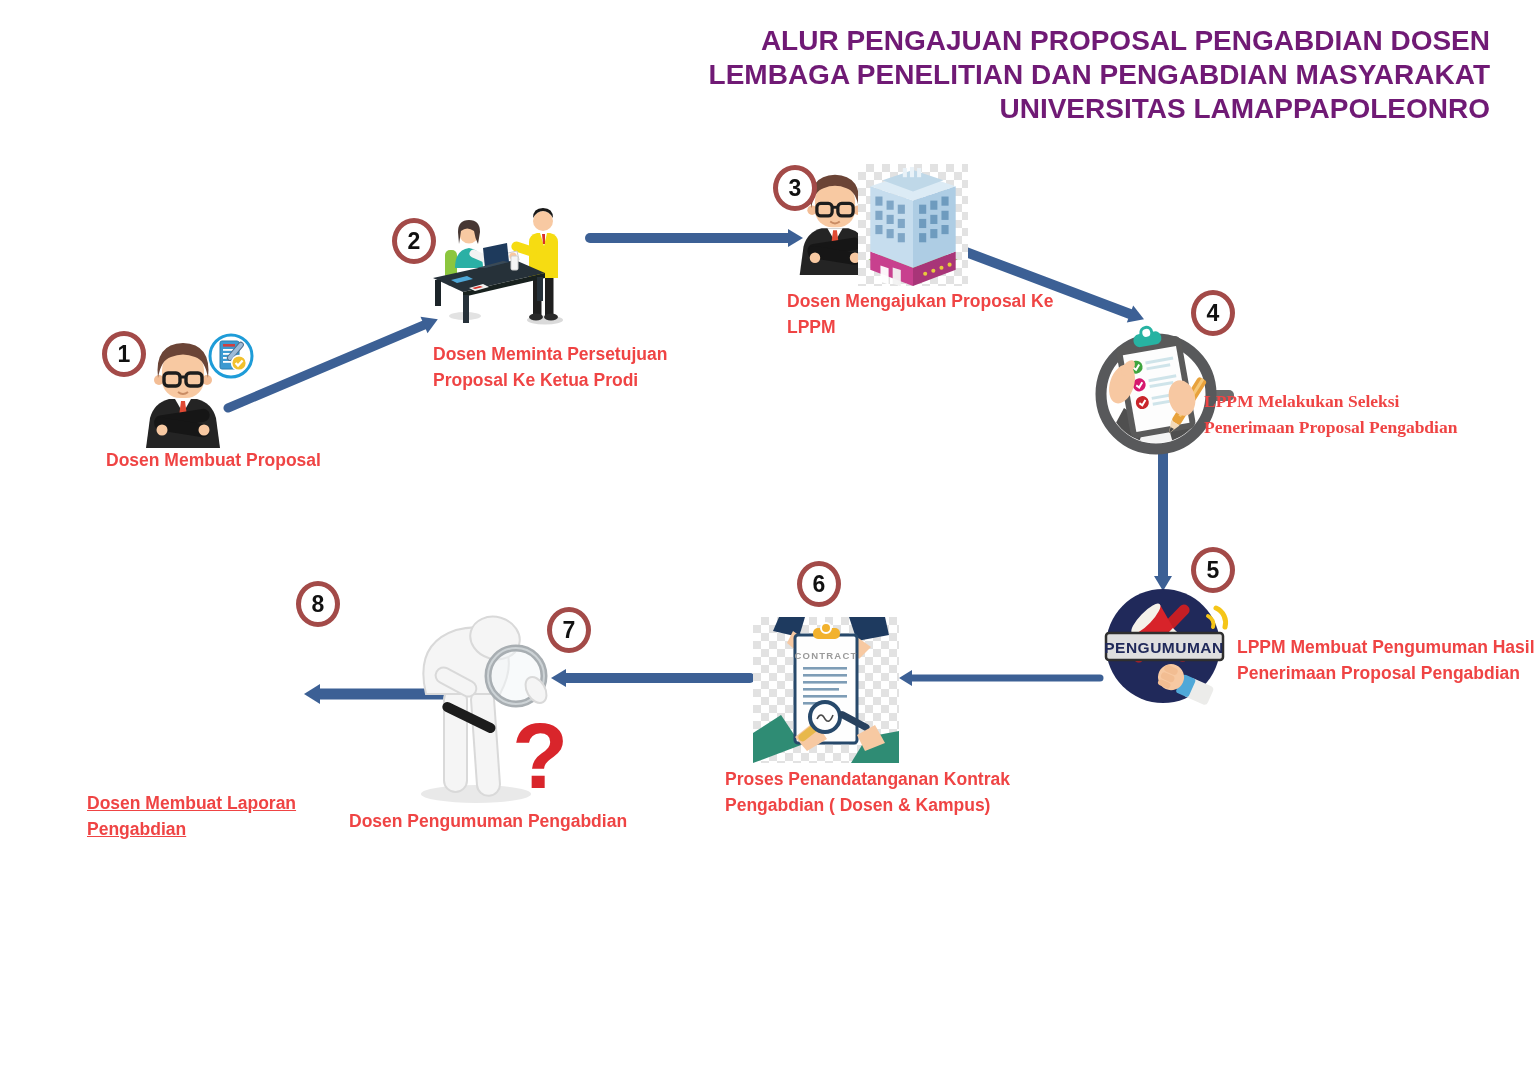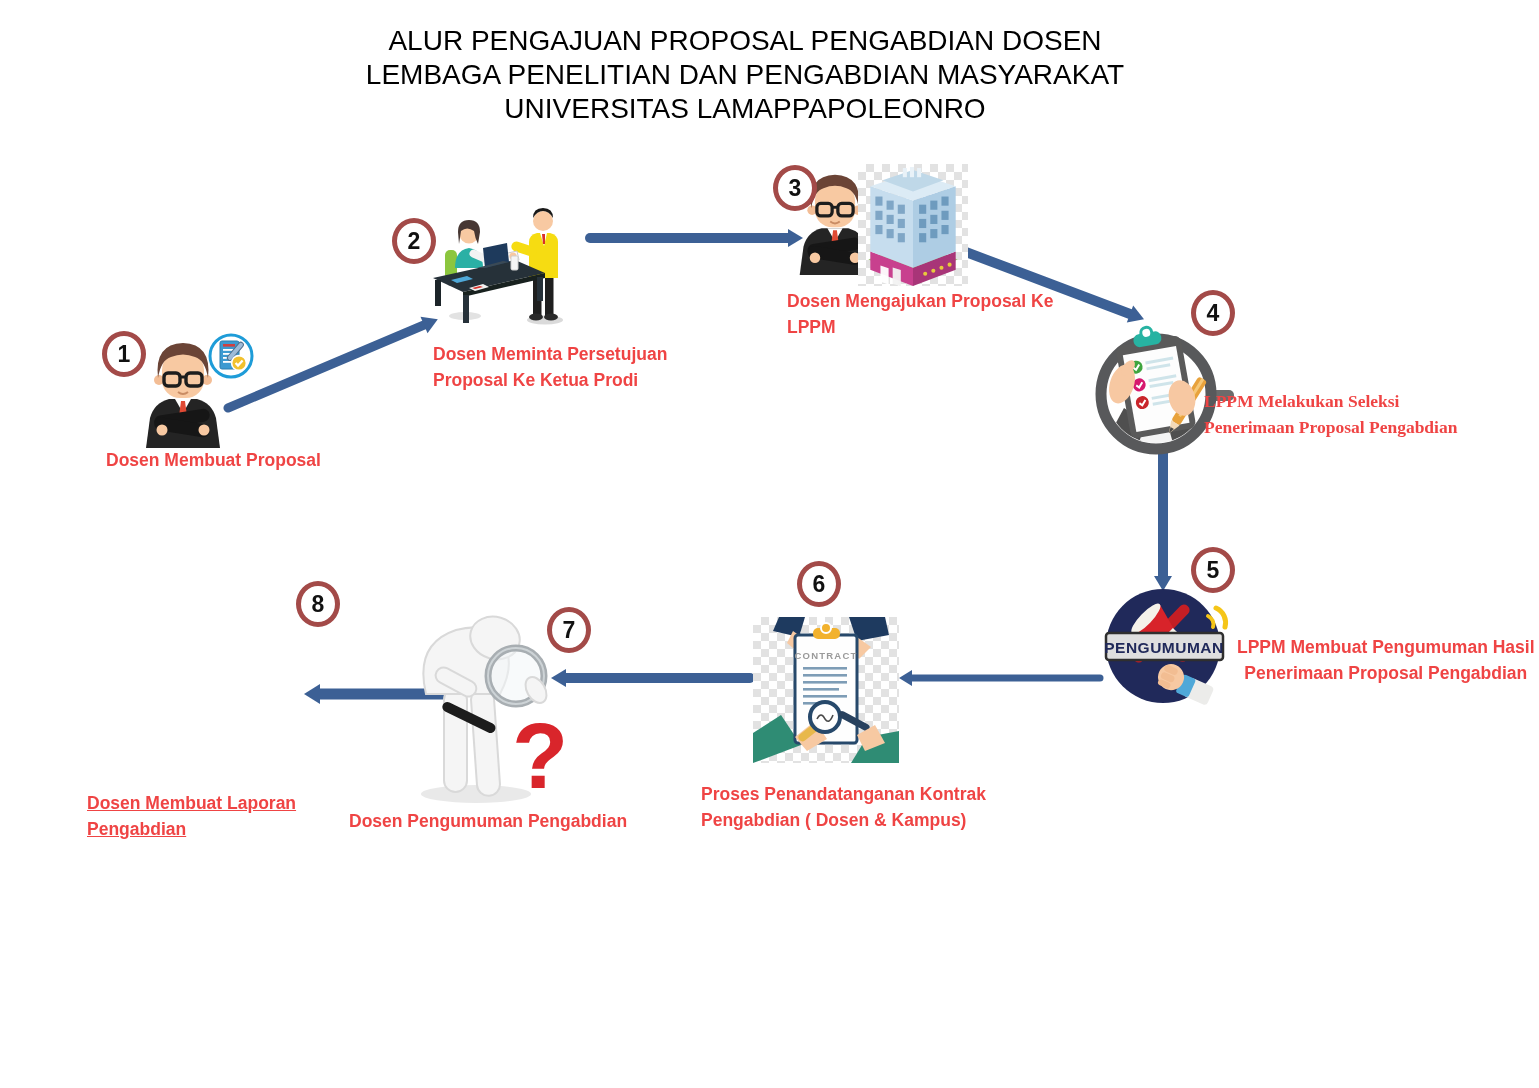--- a/index.html
+++ b/index.html
@@ -2,22 +2,22 @@
 <html><head>
 <meta charset="utf-8">
 <style>
   * { margin:0; padding:0; box-sizing:border-box; }
   html,body { background:#ffffff; font-family:"Liberation Sans", sans-serif; }
   .canvas {
     position:relative; width:1539px; height:1088px; margin:0 auto;
     background:#ffffff; overflow:hidden;
   }
   .title {
-    position:absolute; top:24px; left:0; width:1490px; text-align:center;
-    font-weight:normal; font-size:28px; line-height:34px; color:#000000;
+    position:absolute; top:24px; left:0; width:1490px; text-align:right;
+    font-weight:bold; font-size:28px; line-height:34px; color:#701a75;
     letter-spacing:0px;
   }
   .badge {
     position:absolute; width:44px; height:46px; border-radius:50%;
     border:5px solid #A34A48; background:#ffffff; z-index:6;
     display:flex; align-items:center; justify-content:center;
     font-weight:bold; font-size:23px; color:#111;
   }
   .label {
     position:absolute; font-weight:bold; font-size:17.5px; line-height:26px;
@@ -308,21 +308,21 @@
       <g transform="rotate(24 78 96)">
         <rect x="84" y="88" width="26" height="20" rx="4" fill="#ECEcea"></rect>
         <rect x="76" y="88" width="14" height="20" rx="3" fill="#4FA8D8"></rect>
         <circle cx="66" cy="96" r="13" fill="#F7C9A2"></circle>
         <rect x="56" y="86" width="14" height="7" rx="3.5" fill="#F2BD92"></rect>
         <rect x="56" y="94" width="14" height="7" rx="3.5" fill="#F2BD92"></rect>
         <rect x="56" y="102" width="13" height="6" rx="3" fill="#F2BD92"></rect>
       </g>
     </svg>
   </div>
-  <div class="label" style="left:1237px; top:634px;text-align:center;">
+  <div class="label" style="left:1237px; top:634px;">
     <div>LPPM Membuat Pengumuman Hasil</div>
     <div>Penerimaan Proposal Pengabdian</div>
   </div>
 
   <div class="badge" style="left:797px; top:561px;">
     <span>6</span>
   </div>
   <div class="illus checker" style="left:753px; top:617px; width:146px; height:146px;">
     <svg width="146" height="146" viewBox="0 0 146 146">
       <polygon points="26,0 52,0 46,20 20,14" fill="#1E3A5F"></polygon>
@@ -344,21 +344,21 @@
           <rect x="50" y="85" width="28" height="2.6"></rect>
       </g>
       <polygon points="42,120 62,104 74,122 54,134" fill="#F7C9A2"></polygon>
       <rect x="44" y="112" width="22" height="8" rx="4" transform="rotate(-38 55 116)" fill="#E8B84B"></rect>
       <circle cx="72" cy="100" r="15" fill="#ffffff" fill-opacity="0.88" stroke="#27496B" stroke-width="4"></circle>
       <path d="M64,102 q4,-8 8,0 q4,6 8,-4" fill="none" stroke="#4a4a4a" stroke-width="1.6"></path>
       <rect x="84" y="100" width="34" height="7" rx="3.5" transform="rotate(28 100 104)" fill="#28415E"></rect>
       <polygon points="104,118 122,108 132,126 112,134" fill="#F7C9A2"></polygon>
     </svg>
   </div>
-  <div class="label" style="left:701px; top:766px;margin-top:15px;">
+  <div class="label" style="left:725px; top:766px;">
     <div>Proses Penandatanganan Kontrak</div>
     <div>Pengabdian ( Dosen &amp; Kampus)</div>
   </div>
 
   <div class="badge" style="left:547px; top:607px;">
     <span>7</span>
   </div>
   <div class="illus" style="left:398px; top:596px;">
     <svg width="180" height="212" viewBox="0 0 180 212">
       <ellipse cx="78" cy="198" rx="55" ry="9" fill="#E9E9E9"></ellipse>

